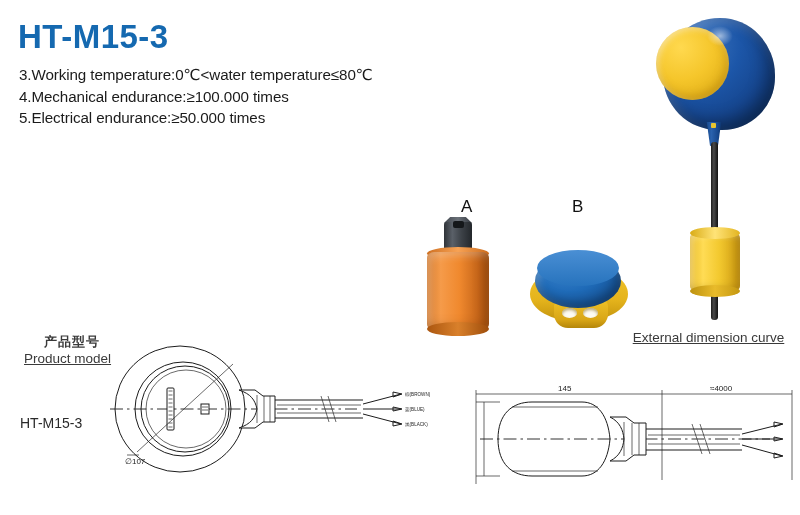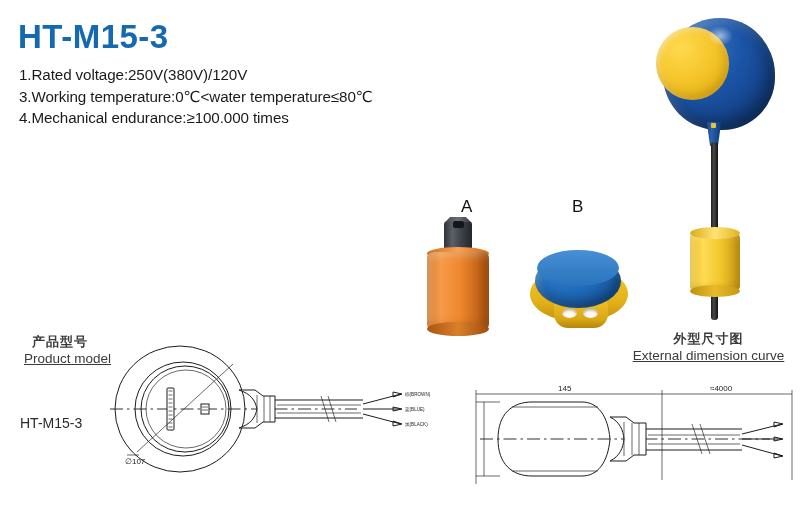--- a/index.html
+++ b/index.html
@@ -24,21 +24,21 @@
   .spec-row{
     font-size:15.2px;line-height:21.5px;
     color:#1b1b1b;white-space:nowrap;letter-spacing:-.1px;
   }
 
   
   .cap-cn{font-size:13px;font-weight:700;color:#3a3a3a;white-space:nowrap;letter-spacing:1px;}
   .cap-en{font-size:13.5px;color:#3a3a3a;white-space:nowrap;text-decoration:underline;}
 
   #cap-left{left:24px;top:333px;}
-  #cap-left .cap-cn{margin-left:8px;}
+  #cap-left .cap-cn{margin-left:20px;}
   #cap-right{left:621px;top:330px;text-align:center;width:175px;}
 
   #model-name{
     left:20px;top:415px;font-size:14px;color:#2a2a2a;white-space:nowrap;
   }
 
   
   #photo-main{left:645px;top:14px;width:150px;height:310px;}
   .ball{
     position:absolute;left:18px;top:4px;width:112px;height:112px;
@@ -156,23 +156,23 @@
   .dim-t{font-size:8px;fill:#1c1c1c;font-family:"Liberation Sans",sans-serif;}
   .wire-t{font-size:4.6px;fill:#1c1c1c;font-family:"Liberation Sans",sans-serif;}
   .fillw{fill:#ffffff;}
 </style>
 </head>
 <body>
 
 <div class="abs" id="title">HT-M15-3</div>
 
 <div class="abs" id="specs">
-  <div class="spec-row">1.Rated voltage:250V(380V)/120V</div>
   <div class="spec-row">3.Working temperature:0℃&lt;water temperature≤80℃</div>
   <div class="spec-row">4.Mechanical endurance:≥100.000 times</div>
+  <div class="spec-row">5.Electrical endurance:≥50.000 times</div>
 </div>
 
 <div class="abs" id="photo-main">
   <div class="ball"></div>
   <div class="ball-face"></div>
   <div class="ball-highlight"></div>
   <div class="neck"></div>
   <div class="neck-dot"></div>
   <div class="cable-main"></div>
   <div class="weight"></div>
@@ -200,21 +200,20 @@
   <div class="b-disc-top"></div>
 </div>
 
 <div class="abs" id="cap-left">
   <div class="cap-cn">产品型号</div>
   <div class="cap-en">Product model</div>
 </div>
 <div class="abs" id="model-name">HT-M15-3</div>
 
 <div class="abs" id="cap-right">
-  <div class="cap-cn">外型尺寸图</div>
   <div class="cap-en">External dimension curve</div>
 </div>
 
 <div class="abs" id="draw-left">
 <svg width="360" height="145" viewBox="0 0 360 145">
 
   <ellipse class="ln fillw" cx="75" cy="67" rx="65" ry="63"></ellipse>
 
   <ellipse class="ln" cx="78" cy="67" rx="48" ry="47"></ellipse>
   <ellipse class="ln" cx="80" cy="67" rx="44" ry="43"></ellipse>

